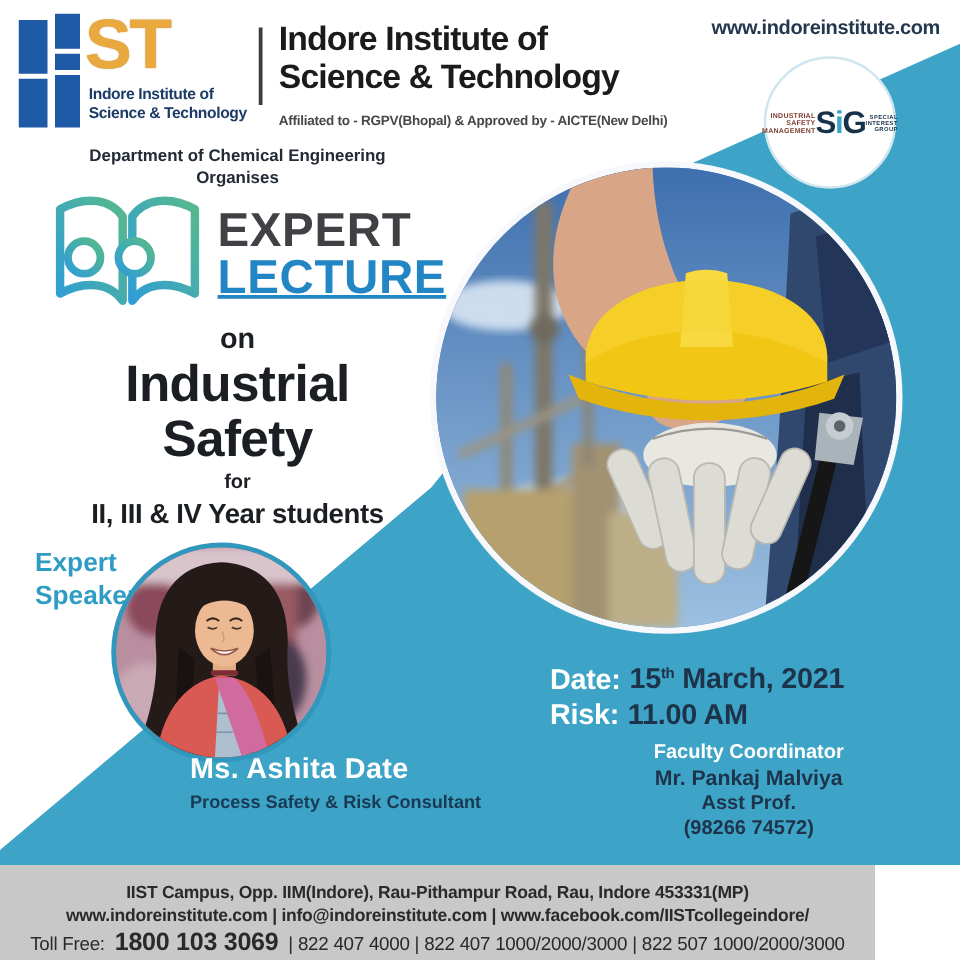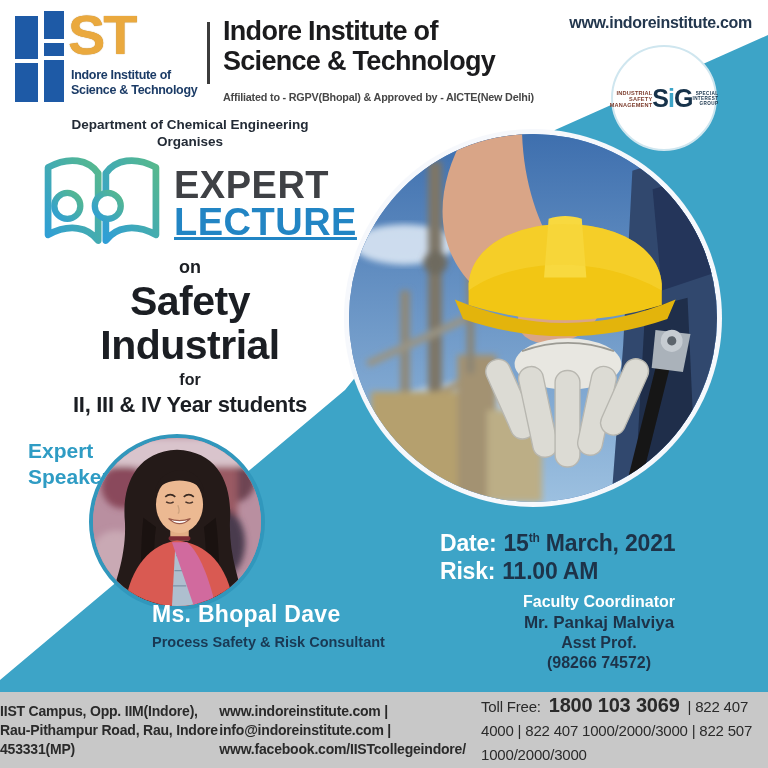--- a/index.html
+++ b/index.html
@@ -38,21 +38,21 @@
   .badge-l2{font-size:4.6px;font-weight:bold;color:#16324a;letter-spacing:.4px;}
 
   
   .dept{position:absolute;left:48px;top:116px;width:284px;text-align:center;
         font-size:13.5px;font-weight:800;color:#232b36;line-height:17px;}
   .lecture-row{position:absolute;left:36px;top:152px;display:flex;align-items:center;}
   .lecture-words{margin-left:6px;}
   .w-expert{font-size:38px;font-weight:800;color:#3f4145;line-height:37px;letter-spacing:.5px;}
   .w-lecture{font-size:38px;font-weight:800;color:#2285c4;line-height:37px;letter-spacing:.5px;text-decoration:underline;}
   .topic{position:absolute;left:45px;top:257px;width:290px;text-align:center;color:#1b1e23;}
-  .t-on{font-size:18px;font-weight:800;}
+  .t-on{font-size:23px;font-weight:800;}
   .t-main{font-size:41px;font-weight:800;line-height:41px;letter-spacing:-0.5px;margin-top:3px;}
   .t-for{font-size:16px;font-weight:bold;margin-top:5px;}
   .t-aud{font-size:22px;font-weight:800;margin-top:3px;letter-spacing:-0.3px;}
 
   
   .hero{position:absolute;left:344px;top:129px;width:378px;height:378px;border-radius:50%;
         border:5px solid rgba(255,255,255,.95);box-sizing:border-box;overflow:hidden;background:#4a7ab8;}
   .hero svg{display:block;width:100%;height:100%;}
 
   
@@ -70,22 +70,22 @@
   .sched-line{font-size:23px;font-weight:800;color:#1d3349;line-height:28px;letter-spacing:-0.2px;}
   .sched-line .lbl{color:#ffffff;margin-right:7px;}
   .sched-line sup{font-size:12px;font-weight:800;}
   .coord{position:absolute;left:440px;top:592px;width:318px;text-align:center;color:#1d3349;}
   .c-title{font-size:16px;font-weight:800;color:#ffffff;line-height:20px;}
   .c-name{font-size:17px;font-weight:800;line-height:21px;}
   .c-desig{font-size:16px;font-weight:800;line-height:20px;}
   .c-phone{font-size:16px;font-weight:800;line-height:20px;}
 
   
-  .footer{position:absolute;left:0;bottom:0;width:768px;height:76px;background:#c8c8c8;
-          display:flex;flex-direction:row;align-items:center;justify-content:flex-end;color:#2a2a2a;}
+  .footer{position:absolute;left:0;bottom:0;width:700px;height:76px;background:#c8c8c8;
+          display:flex;flex-direction:column;align-items:center;justify-content:flex-end;color:#2a2a2a;}
   .f-line1,.f-line2{font-size:14px;font-weight:bold;line-height:19px;letter-spacing:-0.2px;}
   .f-line3{font-size:15px;line-height:24px;letter-spacing:-0.2px;}
   .f-line3 .tf-num{font-size:20px;font-weight:800;margin:0 4px;}
 </style>
 </head>
 <body>
 
 <div class="poster">
 
   <div class="teal-shape"></div>
@@ -144,22 +144,22 @@
       <path d="M43.5,56 L58.5,56" stroke="url(#bookGrad)" stroke-width="6"></path>
     </svg>
     <div class="lecture-words">
       <div class="w-expert">EXPERT</div>
       <div class="w-lecture">LECTURE</div>
     </div>
   </div>
 
   <div class="topic">
     <div class="t-on">on</div>
+    <div class="t-main">Industrial</div>
     <div class="t-main">Safety</div>
-    <div class="t-main">Industrial</div>
     <div class="t-for">for</div>
     <div class="t-aud">II, III &amp; IV Year students</div>
   </div>
 
   <div class="hero">
     <svg viewBox="0 0 400 400" preserveAspectRatio="xMidYMid slice">
       <defs>
         <linearGradient id="skyGrad" x1="0" y1="0" x2="0" y2="1">
           <stop offset="0" stop-color="#3e6fae"></stop>
             <stop offset="1" stop-color="#9cc0e0"></stop>
@@ -255,21 +255,21 @@
       <rect x="90" y="117" width="26" height="5" rx="2" fill="#7e2a34"></rect>
 
       <path d="M38,200 C44,152 70,126 100,122 C136,126 160,150 168,200 Z" fill="#d95a52"></path>
       <path d="M98,128 L94,200 L124,200 L112,128 Z" fill="#aebfcf"></path>
       <path d="M99,140 h12 M97,158 h14 M95,176 h16" stroke="#7e93a8" stroke-width="1.5"></path>
       <path d="M94,124 L120,200 L146,200 C136,158 124,134 112,124 Z" fill="#d16a9e"></path>
     </svg>
   </div>
 
   <div class="spk-info">
-    <div class="spk-name">Ms. Bhopal Dave</div>
+    <div class="spk-name">Ms. Ashita Date</div>
     <div class="spk-role">Process Safety &amp; Risk Consultant</div>
     <div class="spk-org">IRESC Global, Delhi</div>
   </div>
 
   <div class="sched">
     <div class="sched-line">
       <span class="lbl">Date:</span><span>15</span><sup>th</sup><span> March, 2021</span>
     </div>
     <div class="sched-line">
       <span class="lbl">Risk:</span><span>11.00 AM</span>

